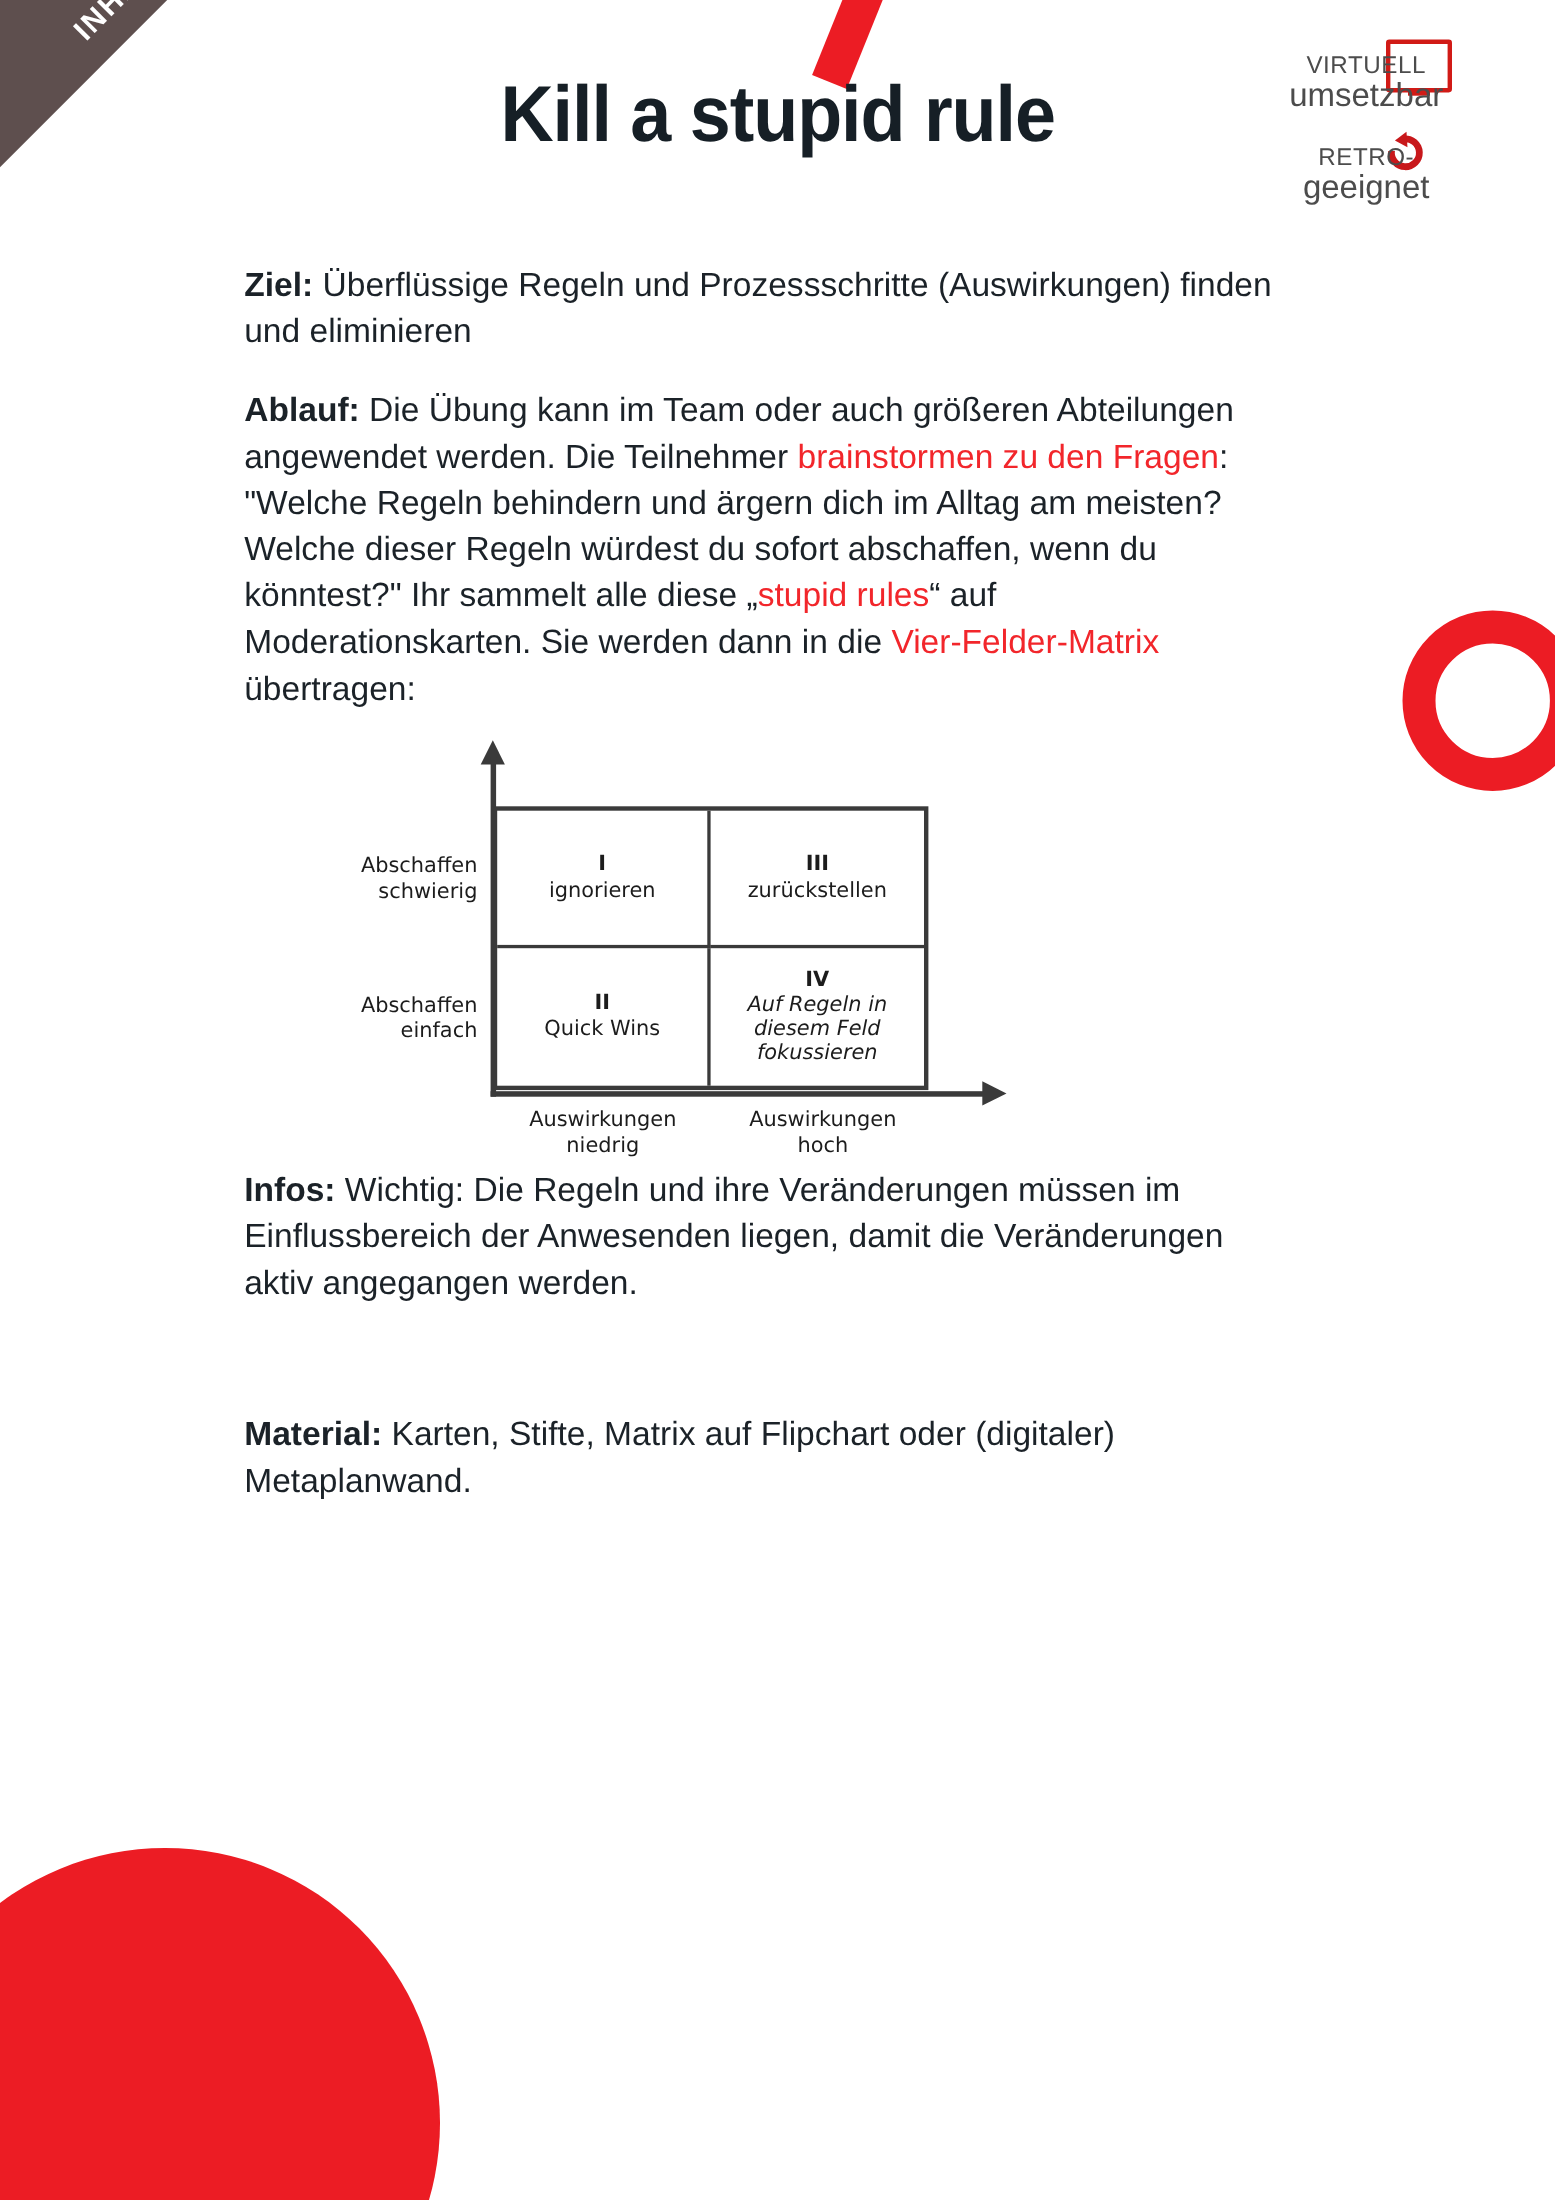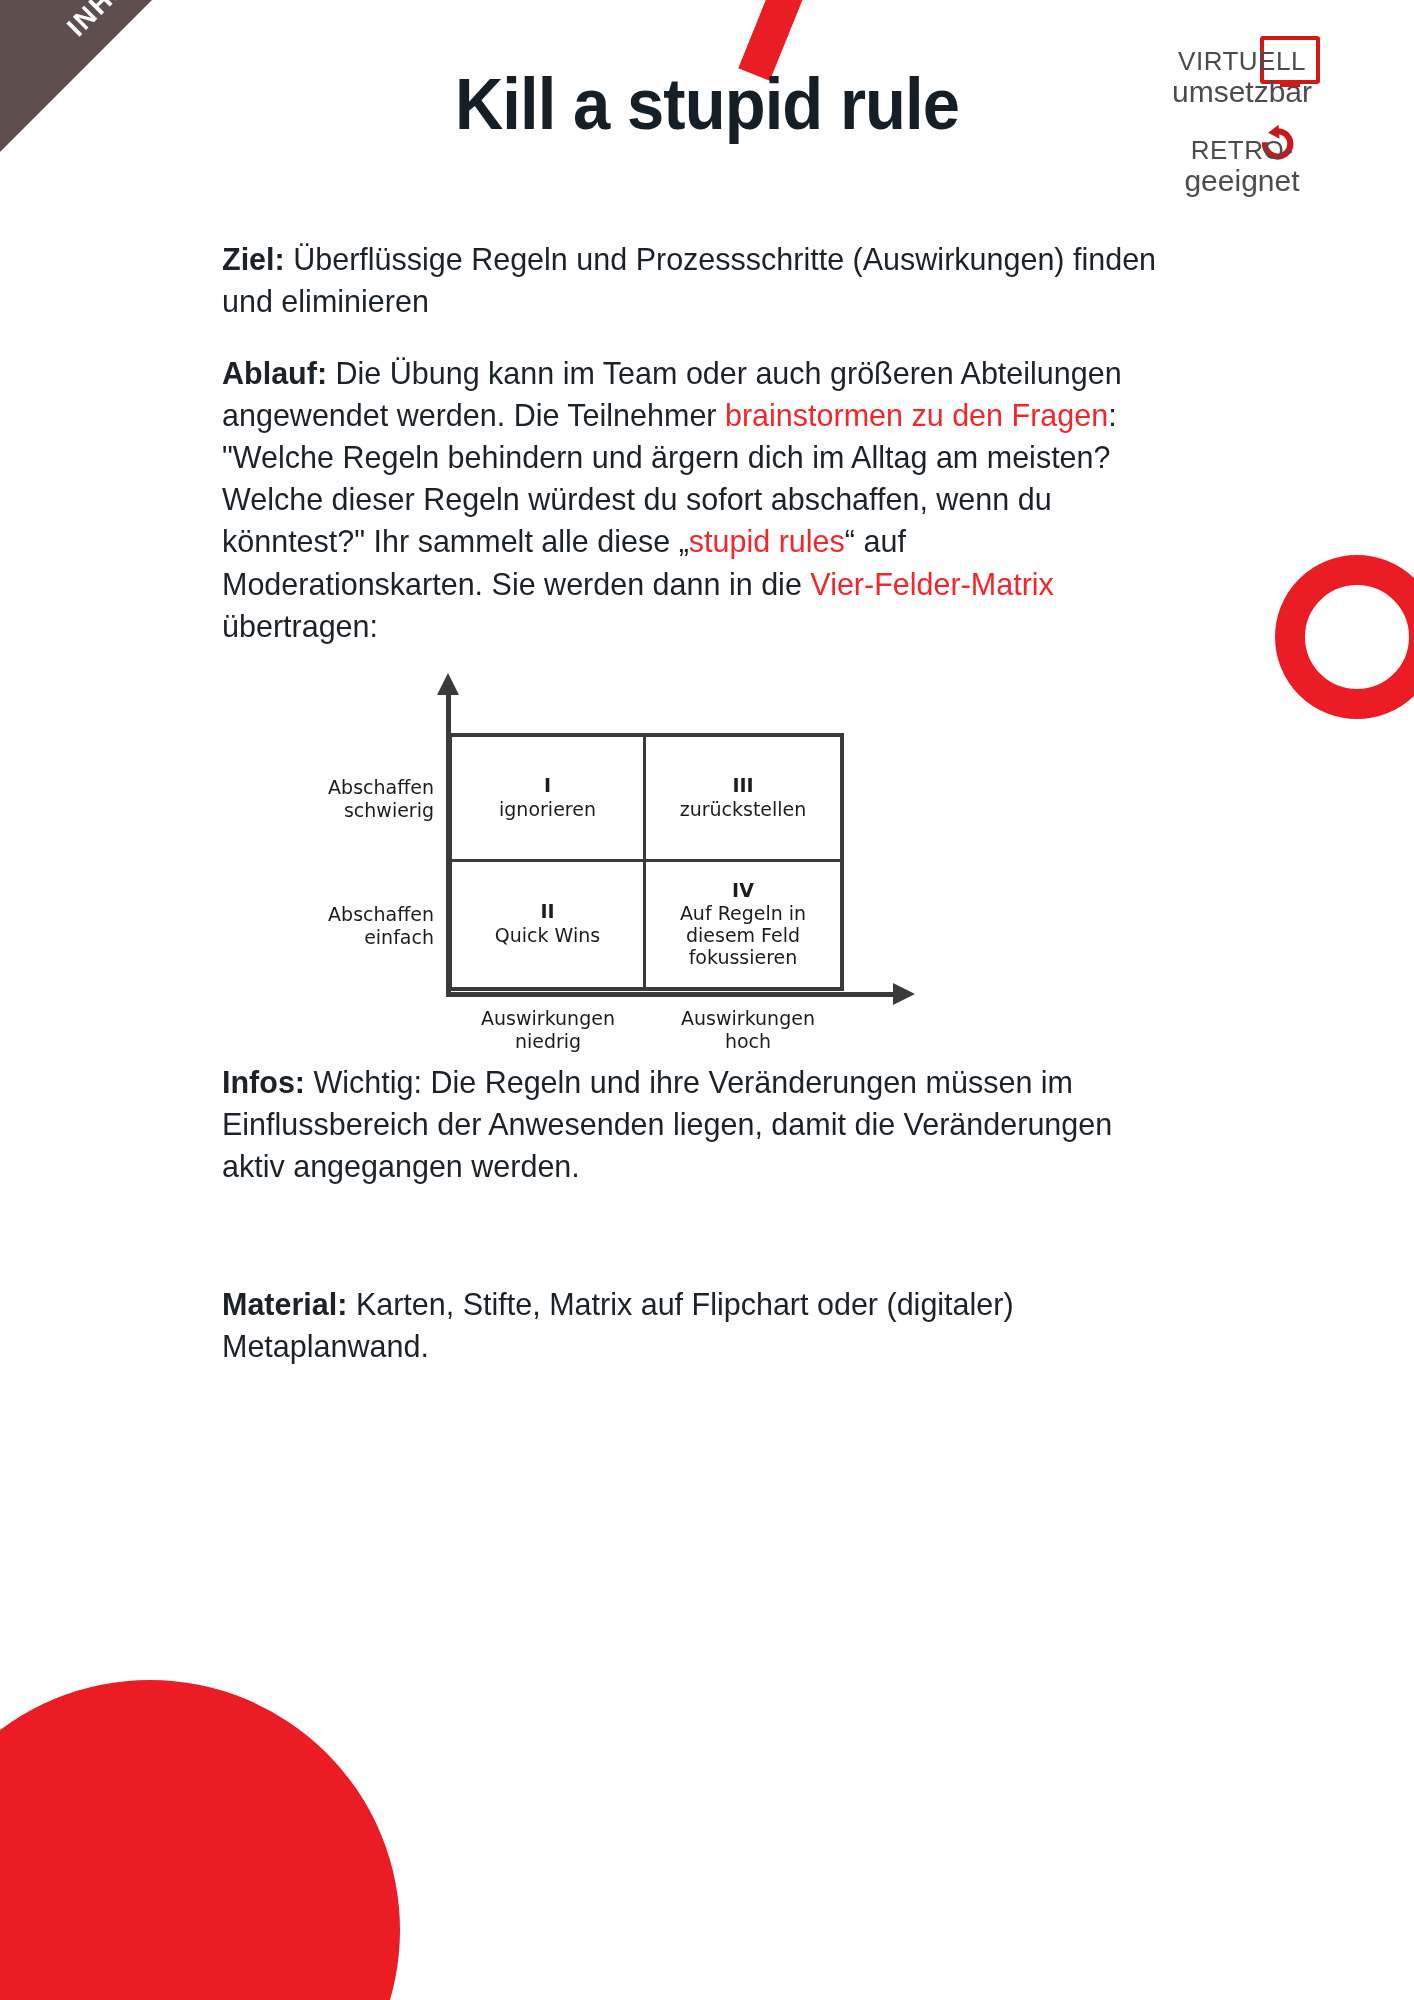--- a/index.html
+++ b/index.html
@@ -69,21 +69,21 @@
   
   #badges{
     position:absolute;
     right:42px; top:46px;
     width:260px;
     z-index:6;
     text-align:center;
   }
   .badge{ position:relative; margin-bottom:26px; }
   .badge-line1{
-    font-size:26px; color:#4c4c4c; letter-spacing:.5px;
+    font-size:22px; color:#4c4c4c; letter-spacing:.5px;
     position:relative; z-index:3; display:inline-block;
   }
   .badge-line2{
     font-size:30px; color:#4c4c4c; margin-top:-2px;
     position:relative; z-index:3;
   }
   #monitor-icon{
     position:absolute;
     left:148px; top:-10px;
     width:52px; height:40px;
@@ -159,21 +159,21 @@
     color:#1c1c1c;
     line-height:1.15;
     text-align:center;
   }
   .mcell .roman{ font-weight:bold; margin-bottom:2px; font-size:19px;}
   #cell-I  { left:0;   top:0;   border-right:3px solid #3a3a3a; border-bottom:3px solid #3a3a3a; }
   #cell-III{ left:50%; top:0;   border-bottom:3px solid #3a3a3a;text-align:center; }
   #cell-II { left:0;   top:50%; border-right:3px solid #3a3a3a; }
   #cell-IV { left:50%; top:50%;border-radius:19px; }
   #cell-IV .roman{ margin-bottom:0px; }
-  #cell-IV .ctext{ font-size:19px; line-height:1.16; }
+  #cell-IV .ctext{ font-size:19px; line-height:1.16;font-style:italic; }
 
   
   #y-axis{
     position:absolute;
     left:156px; top:8px;
     width:5px; height:308px;
     background:#3a3a3a;
   }
   #y-arrow{
     position:absolute;

